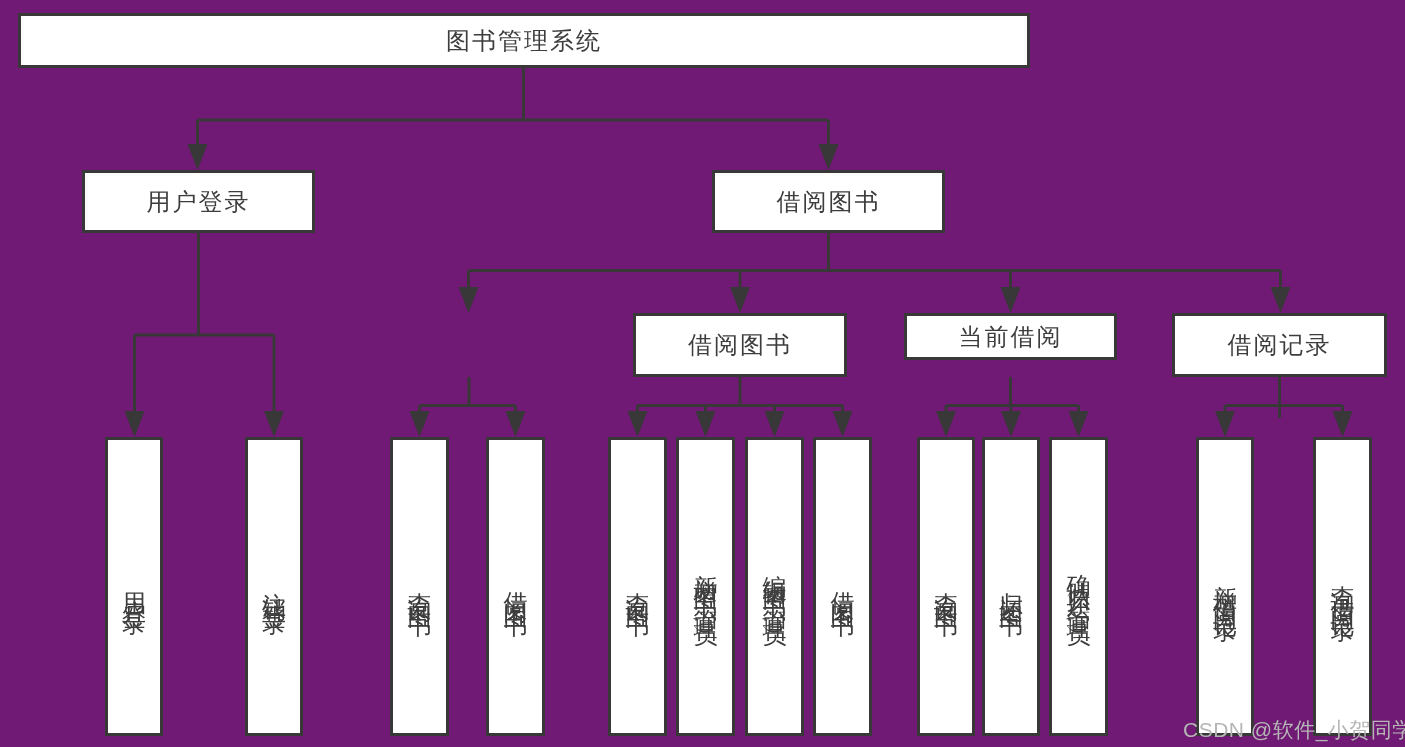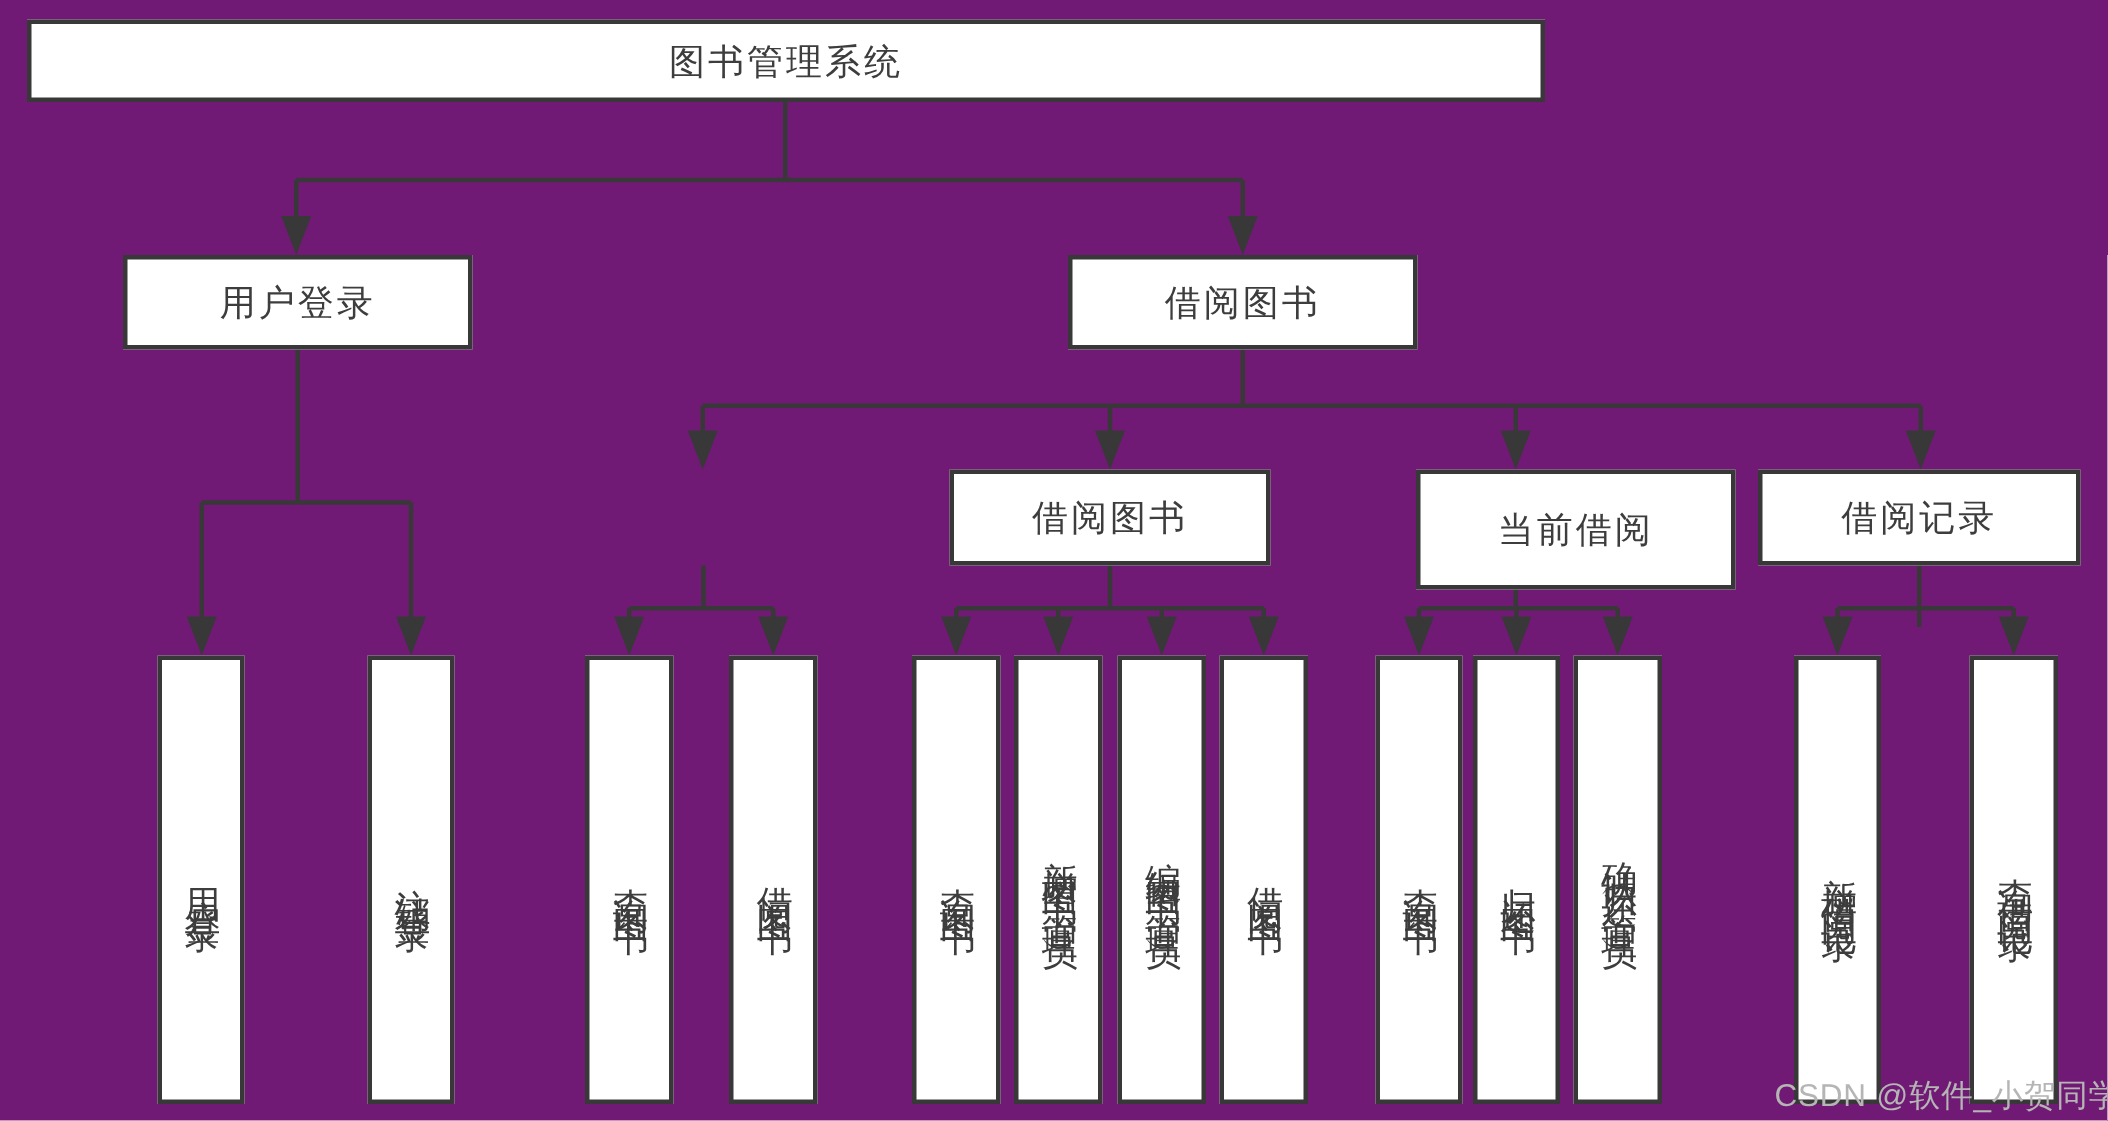--- a/index.html
+++ b/index.html
@@ -67,21 +67,21 @@
   <div class="node h" style="left:82px;top:170px;width:233px;height:63px">
     <span>用户登录</span>
   </div>
   <div class="node h" style="left:712px;top:170px;width:233px;height:63px">
     <span>借阅图书</span>
   </div>
 
   <div class="node h" style="left:633px;top:313px;width:214px;height:64px">
     <span>借阅图书</span>
   </div>
-  <div class="node h" style="left:944px;top:313px;width:213px;height:80px">
+  <div class="node h" style="left:904px;top:313px;width:213px;height:47px">
     <span>当前借阅</span>
   </div>
   <div class="node h" style="left:1172px;top:313px;width:215px;height:64px">
     <span>借阅记录</span>
   </div>
 
   <div class="node v" style="left:105px;top:437px;width:58px;height:299px">
     <span>用户登录</span>
   </div>
   <div class="node v" style="left:245px;top:437px;width:58px;height:299px">

